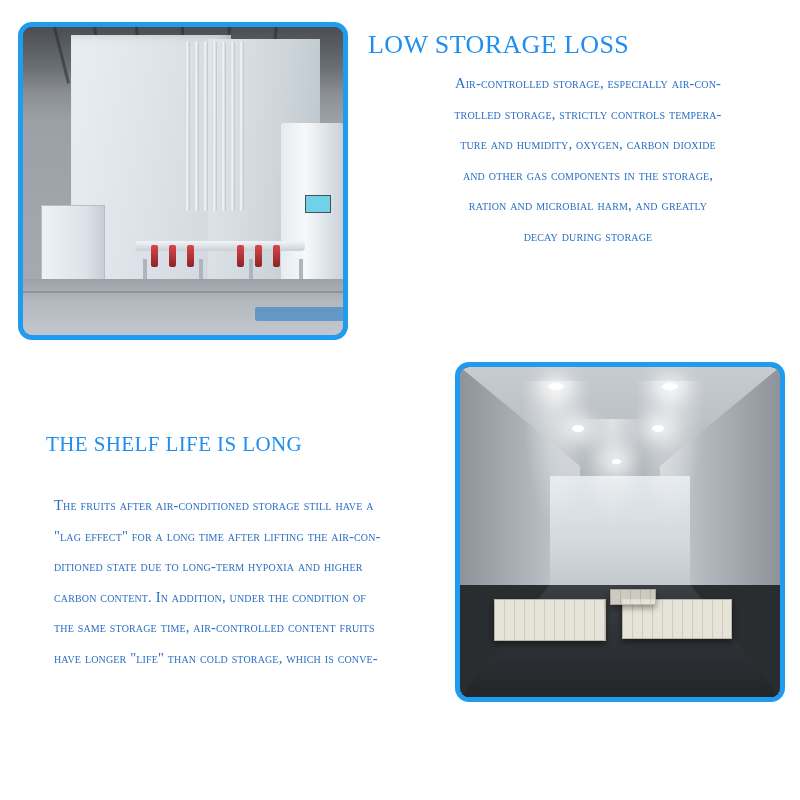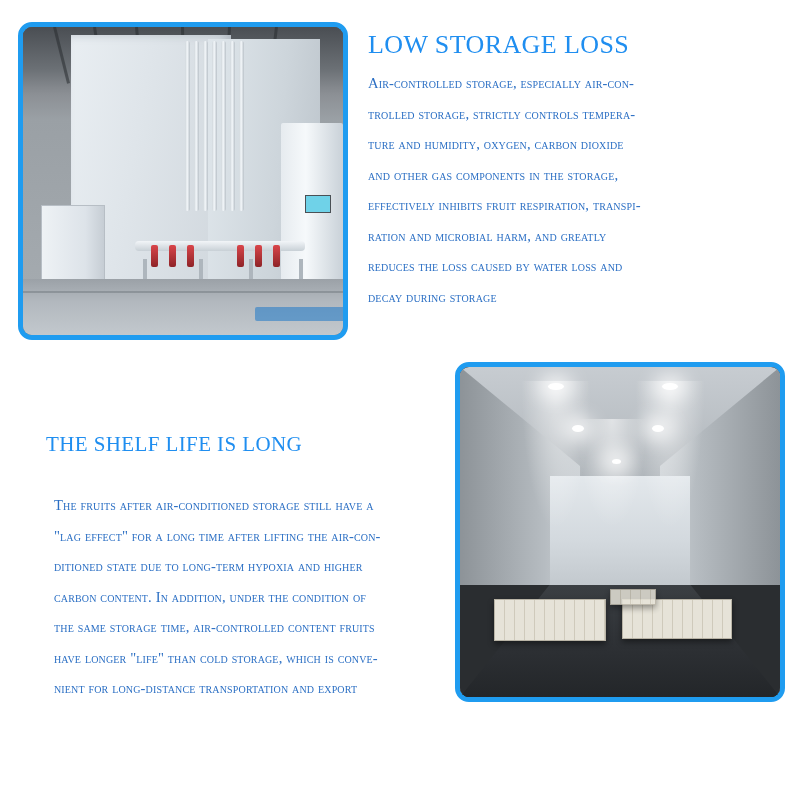--- a/index.html
+++ b/index.html
@@ -261,23 +261,24 @@
 
   .body-text {
     position: absolute;
     color: #2b6fc4;
     font-size: 14.6px;
     line-height: 30.5px;
     font-variant: small-caps;
     letter-spacing: .15px;
   }
   .body-text.b1 {
-    left: 368px;
+    left: 388px;
     top: 68px;
     width: 400px;
+    text-align: center;
   }
   .body-text.b2 {
     left: 46px;
     top: 490px;
     width: 392px;
     margin-left: 8px;
   }
   .body-text p {
     margin: 0;
     white-space: nowrap;
@@ -327,35 +328,32 @@
       <div class="p1-label"></div>
     </div>
   </div>
 
   <div class="heading h1">LOW STORAGE LOSS</div>
   <div class="body-text b1">
     <p>Air-controlled storage, especially air-con-</p>
     <p>trolled storage, strictly controls tempera-</p>
     <p>ture and humidity, oxygen, carbon dioxide</p>
     <p>and other gas components in the storage,</p>
-    <p>effectively inhibits fruit respiration, transpi-</p>
     <p>ration and microbial harm, and greatly</p>
-    <p>reduces the loss caused by water loss and</p>
     <p>decay during storage</p>
   </div>
 
   <div class="heading h2">THE SHELF LIFE IS LONG</div>
   <div class="body-text b2">
     <p>The fruits after air-conditioned storage still have a</p>
     <p>"lag effect" for a long time after lifting the air-con-</p>
     <p>ditioned state due to long-term hypoxia and higher</p>
     <p>carbon content. In addition, under the condition of</p>
     <p>the same storage time, air-controlled content fruits</p>
     <p>have longer "life" than cold storage, which is conve-</p>
-    <p>nient for long-distance transportation and export</p>
   </div>
 
   <div class="photo-frame bottom">
     <div class="photo2">
       <div class="p2-ceil-bg"></div>
       <div class="p2-wall-l"></div>
       <div class="p2-wall-r"></div>
       <div class="p2-back"></div>
       <div class="p2-floor-bg"></div>
       <div class="p2-floor"></div>

